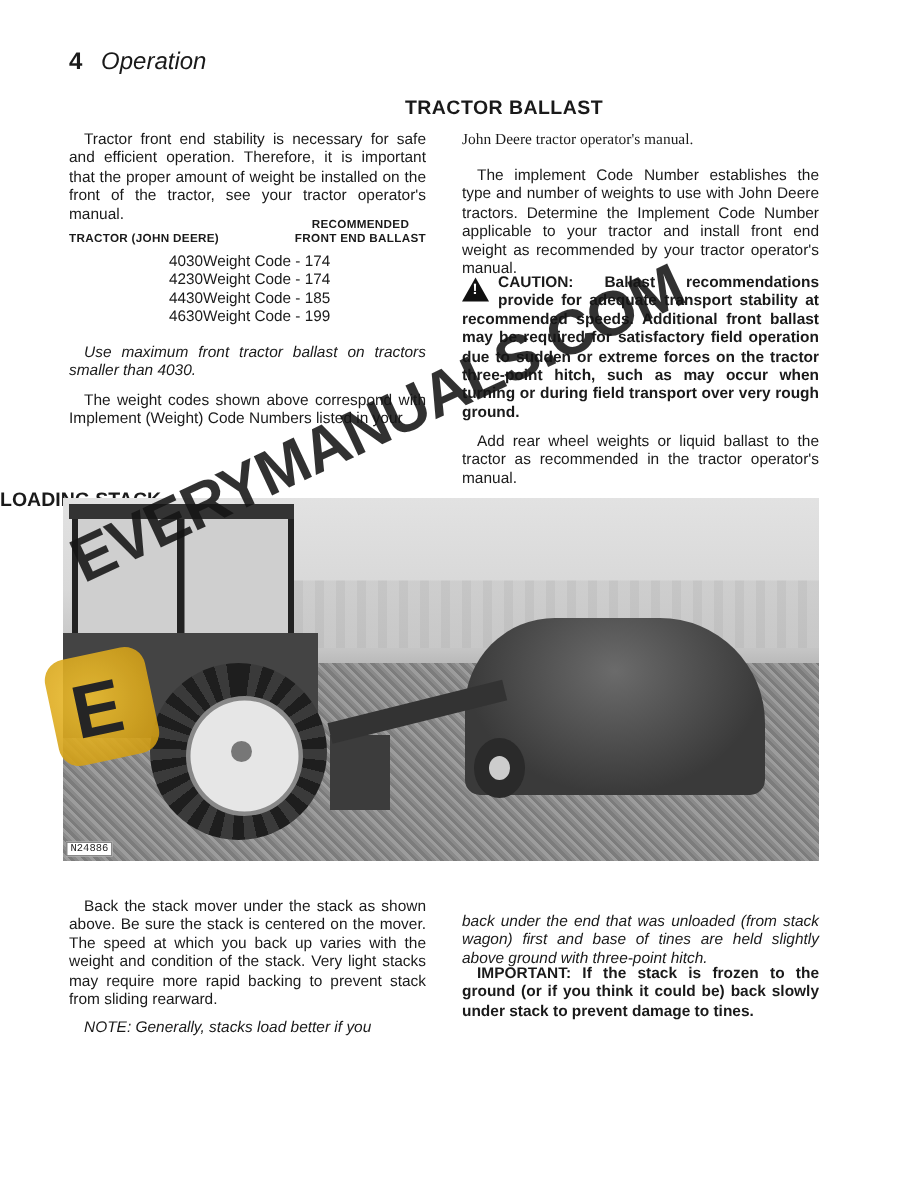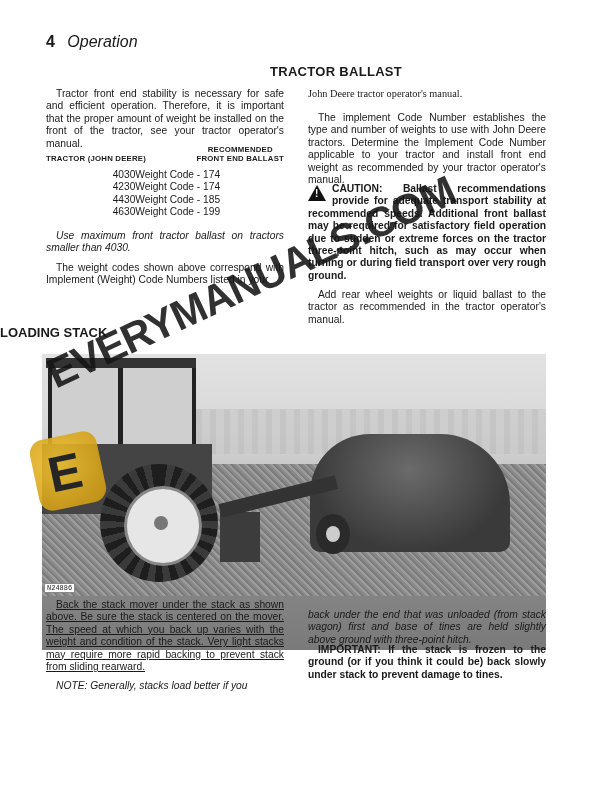--- a/index.html
+++ b/index.html
@@ -20,21 +20,21 @@
   .boldtxt { font-weight: bold; }
   .tbl { left: 46px; width: 238px; font-size: 10.2px; }
   .tbl .hdr { display: flex; justify-content: space-between; font-weight: bold; font-size: 7.8px; letter-spacing: 0.2px; }
   .tbl .hdr .right { text-align: center; }
   .tbl .row { display: flex; justify-content: center; line-height: 12.4px; }
   .tbl .row .model { padding-left: 10px; }
   .tbl .row .code { width: 92px; text-align: left; }
   .caution-tri { display: inline-block; width: 0; height: 0; border-left: 9px solid transparent; border-right: 9px solid transparent; border-bottom: 16px solid #111; position: relative; vertical-align: -3px; margin-right: 6px; float: left; margin-top: 2px; }
   .caution-tri::after { content: "!"; position: absolute; left: -2px; top: 3px; color: #fff; font-size: 10px; font-weight: bold; }
   .title2 { left: 0; width: 612px; text-align: left; top: 325px; font-size: 13px; font-weight: bold; padding-left: 0px; box-sizing: border-box; }
-  .photo { left: 42px; top: 354px; width: 504px; height: 296px; background: linear-gradient(180deg, #e2e2e2 0%, #d8d8d8 25%, #c4c4c4 42%, #8f8f8f 60%, #7a7a7a 100%); overflow: hidden; }
+  .photo { left: 42px; top: 332px; width: 504px; height: 242px; background: linear-gradient(180deg, #e2e2e2 0%, #d8d8d8 25%, #c4c4c4 42%, #8f8f8f 60%, #7a7a7a 100%); overflow: hidden; }
   .sky-trees { position: absolute; left: 140px; top: 55px; width: 364px; height: 45px; background: repeating-linear-gradient(90deg, #bdbdbd 0 6px, #c9c9c9 6px 14px); opacity: 0.7; }
   .field { position: absolute; left: 0; top: 110px; width: 504px; height: 132px; background: repeating-linear-gradient(45deg, #8a8a8a 0 2px, #9c9c9c 2px 4px, #7c7c7c 4px 6px); }
   .stack { position: absolute; left: 268px; top: 80px; width: 200px; height: 118px; background: radial-gradient(ellipse at 50% 30%, #6b6b6b, #3a3a3a 70%); border-radius: 60px 70px 10px 10px; }
   .cab { position: absolute; left: 6px; top: 10px; width: 140px; height: 80px; border: 4px solid #222; border-bottom: none; background: #cfcfcf; }
   .cab .roof { position: absolute; left: -6px; top: -10px; width: 150px; height: 10px; background: #333; }
   .cab .pillar { position: absolute; left: 66px; top: 0; width: 5px; height: 80px; background: #222; }
   .body-t { position: absolute; left: 0; top: 90px; width: 170px; height: 70px; background: #444; }
   .wheel { position: absolute; left: 58px; top: 110px; width: 118px; height: 118px; border-radius: 50%; background: repeating-conic-gradient(#1e1e1e 0 8deg, #3a3a3a 8deg 16deg); }
   .rim { position: absolute; left: 82px; top: 132px; width: 72px; height: 74px; border-radius: 50%; background: #e6e6e6; border: 3px solid #888; }
   .hub { position: absolute; left: 112px; top: 162px; width: 14px; height: 14px; border-radius: 50%; background: #777; }
@@ -119,19 +119,19 @@
   <div class="mover"></div>
   <div class="gwheel"></div>
   <div class="fig-id">N24886</div>
 </div>
 
 <div class="abs wm-logo">
     <span>E</span>
   </div>
 <div class="abs watermark">EVERYMANUALS.COM</div>
 
-<div class="abs para indent col-l" style="top:599px;text-decoration:underline;">Back the stack mover under the stack as shown above. Be sure the stack is centered on the mover. The speed at which you back up varies with the weight and condition of the stack. Very light stacks may require more rapid backing to prevent stack from sliding rearward.</div>
+<div class="abs para indent col-l" style="top:599px;">Back the stack mover under the stack as shown above. Be sure the stack is centered on the mover. The speed at which you back up varies with the weight and condition of the stack. Very light stacks may require more rapid backing to prevent stack from sliding rearward.</div>
 
 <div class="abs para indent col-l italic" style="top:680px;">NOTE: Generally, stacks load better if you</div>
 
 <div class="abs para col-r italic" style="top:599px;margin-top:10px;">back under the end that was unloaded (from stack wagon) first and base of tines are held slightly above ground with three-point hitch.</div>
 
 <div class="abs para indent col-r boldtxt" style="top:644px;">IMPORTANT: If the stack is frozen to the ground (or if you think it could be) back slowly under stack to prevent damage to tines.</div>
 
 </body></html>

